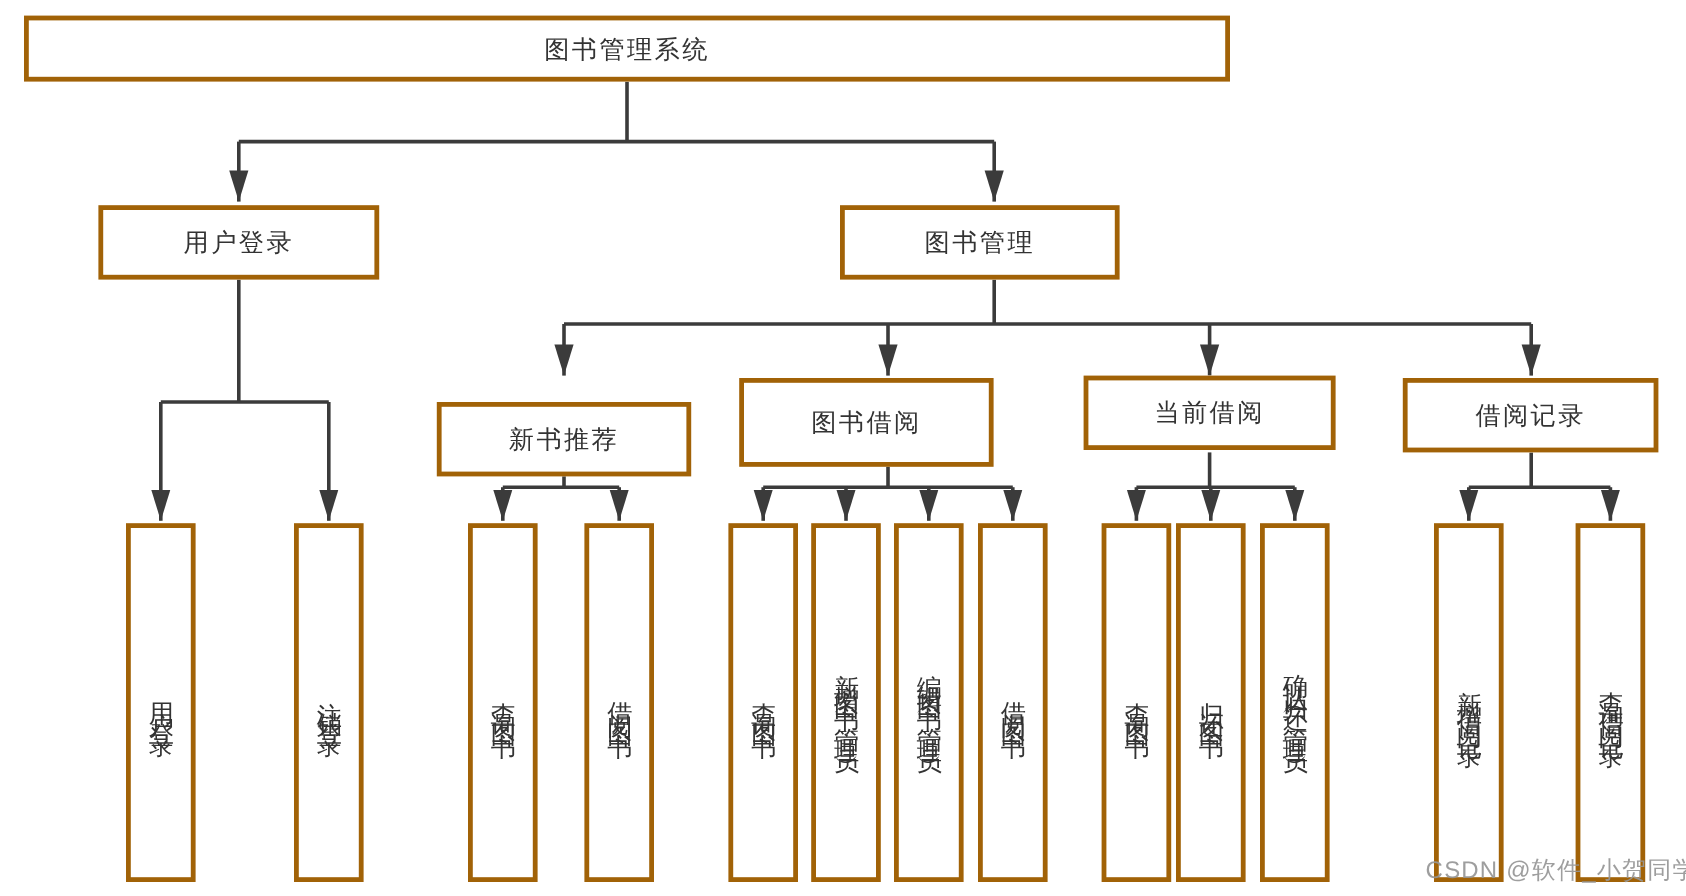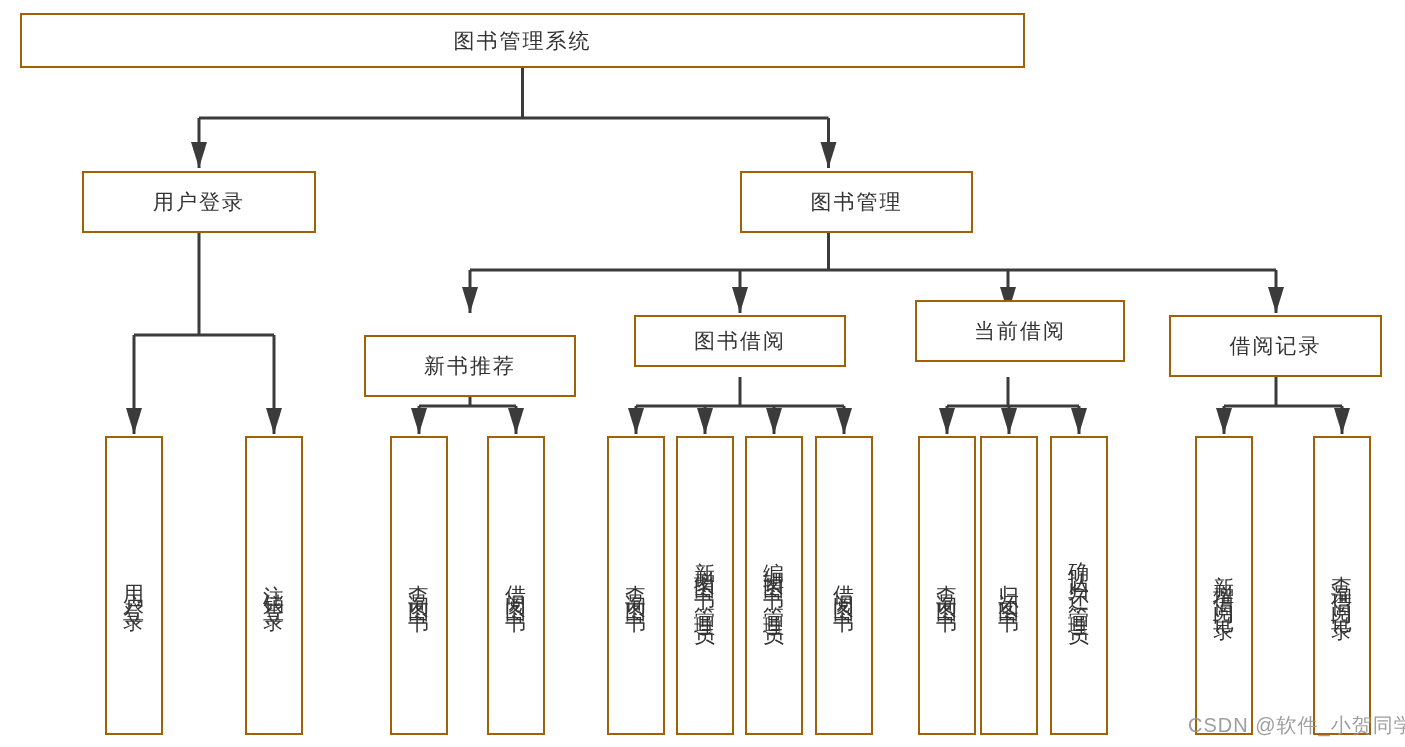--- a/index.html
+++ b/index.html
@@ -9,21 +9,21 @@
     height: 747px;
     background: #ffffff;
     font-family: "Liberation Sans", "DejaVu Sans", sans-serif;
     color: #333333;
     overflow: hidden;
   }
   svg.wires { position: absolute; left: 0; top: 0; }
   .box {
     position: absolute;
     box-sizing: border-box;
-    border: 2px solid #a16207;
+    border: 4px solid #a16207;
     background: #ffffff;
     display: flex;
     align-items: center;
     justify-content: center;
     font-size: 21px;
     letter-spacing: 2px;
     white-space: nowrap;
   }
   .leaf {
     top: 436px;
@@ -104,31 +104,31 @@
     </g>
   </svg>
 
   <div class="box" style="left:20px; top:13px; width:1005px; height:55px;">
     <span>图书管理系统</span>
   </div>
 
   <div class="box" style="left:82px; top:171px; width:234px; height:62px;">
     <span>用户登录</span>
   </div>
-  <div class="box" style="left:740px; top:171px; width:233px; height:62px;">
+  <div class="box" style="left:700px; top:171px; width:233px; height:62px;">
     <span>图书管理</span>
   </div>
 
   <div class="box" style="left:364px; top:315px; width:212px; height:62px;margin-top:20px;">
     <span>新书推荐</span>
   </div>
-  <div class="box" style="left:634px; top:315px; width:212px; height:52px;">
+  <div class="box" style="left:616px; top:315px; width:212px; height:74px;">
     <span>图书借阅</span>
   </div>
-  <div class="box" style="left:903px; top:300px; width:210px; height:62px;margin-left:12px;">
+  <div class="box" style="left:903px; top:313px; width:210px; height:62px;">
     <span>当前借阅</span>
   </div>
   <div class="box" style="left:1169px; top:315px; width:213px; height:62px;">
     <span>借阅记录</span>
   </div>
 
   <div class="box leaf" style="left:105px;">
     <span class="vtext">用户登录</span>
   </div>
   <div class="box leaf" style="left:245px;">

